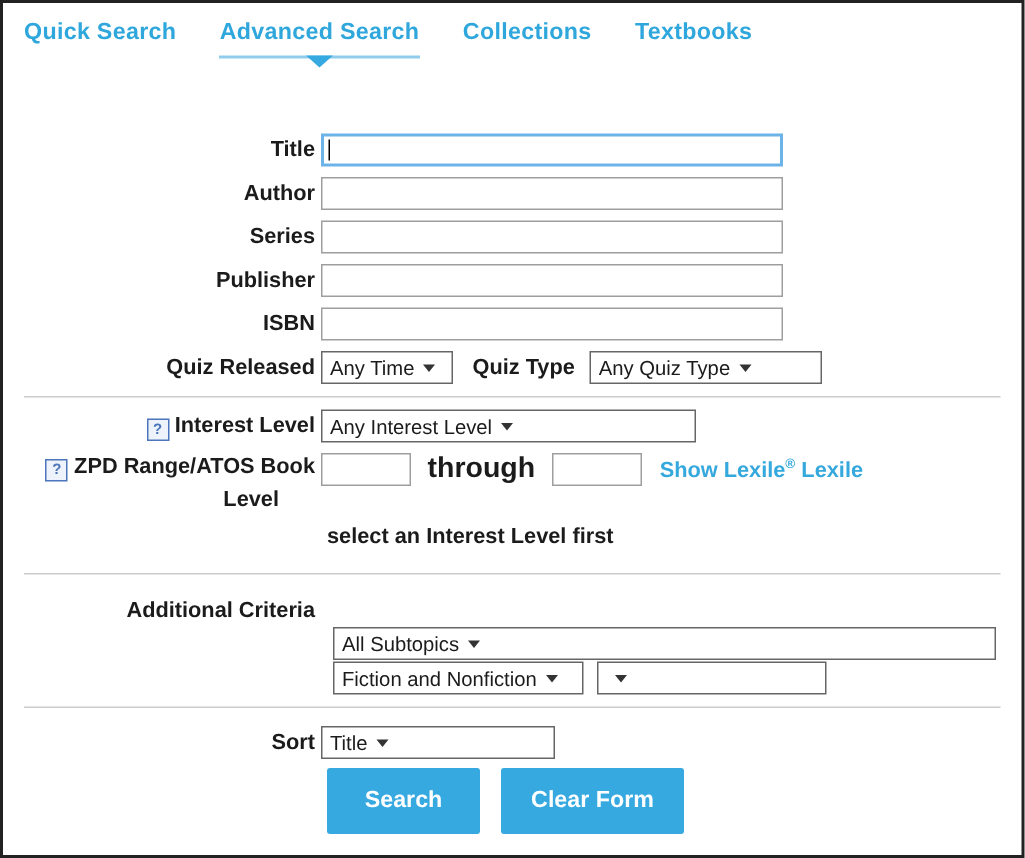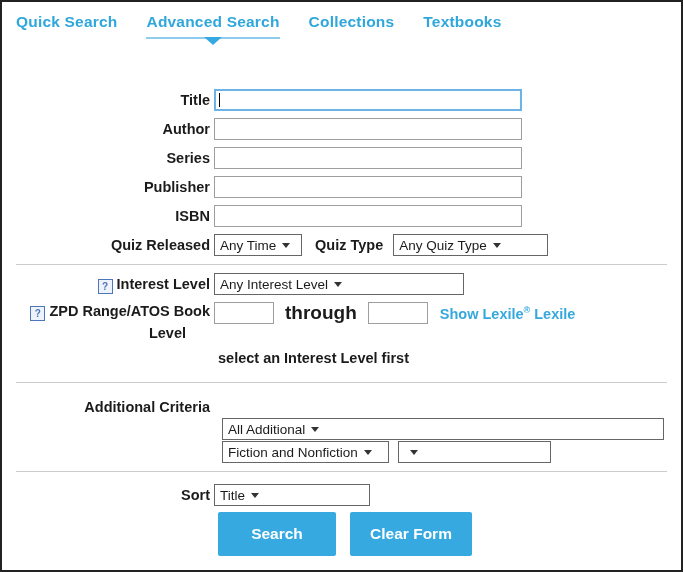--- a/index.html
+++ b/index.html
@@ -46,21 +46,21 @@
   .lexile sup{font-size:9px;}
   .lvl2{padding-right:24px;margin-top:3px;}
   .note{margin-left:216px;font-weight:bold;font-size:14.5px;margin-top:6px;margin-bottom:0;}
   .divider{border-top:1px solid #ccc;margin:0 14px;}
   .d1{margin-top:8px;margin-bottom:8px;}
   .d2{margin-top:16px;margin-bottom:15px;}
   .d3{margin-top:8px;margin-bottom:12px;}
   .tight{margin-bottom:1px;}
   .indent8{margin-left:8px;}
   .btn-row{display:flex;margin-left:216px;gap:14px;margin-top:6px;}
-  .btn{width:118px;height:44px;background:#36a9e1;color:#fff;font-size:15.5px;
+  .btn{width:102px;height:44px;background:#36a9e1;color:#fff;font-size:15.5px;
        font-weight:bold;border:none;border-radius:2px;display:flex;align-items:center;
        justify-content:center;cursor:pointer;font-family:inherit;}
   .btn.clear{width:122px;}
   .input-wrap{position:relative;display:inline-block;}
   .caret{position:absolute;left:5px;top:4px;width:1px;height:14px;background:#000;}
 </style>
 </head>
 <body>
 
 <div class="tabs">
@@ -141,21 +141,21 @@
   <div class="note">select an Interest Level first</div>
 
   <div class="divider d2"></div>
 
   <div class="row tight">
     <div class="lbl">Additional Criteria</div>
   </div>
   <div class="row tight">
     <div class="lbl"></div>
     <div class="sel w-topics indent8">
-      <span class="txt">All Additional</span>
+      <span class="txt">All Subtopics</span>
       <span class="arrow"></span>
     </div>
   </div>
   <div class="row tight">
     <div class="lbl"></div>
     <div class="sel w-fiction indent8">
       <span class="txt">Fiction and Nonfiction</span>
       <span class="arrow"></span>
     </div>
     <div class="sel w-lang" style="margin-left:9px;">

